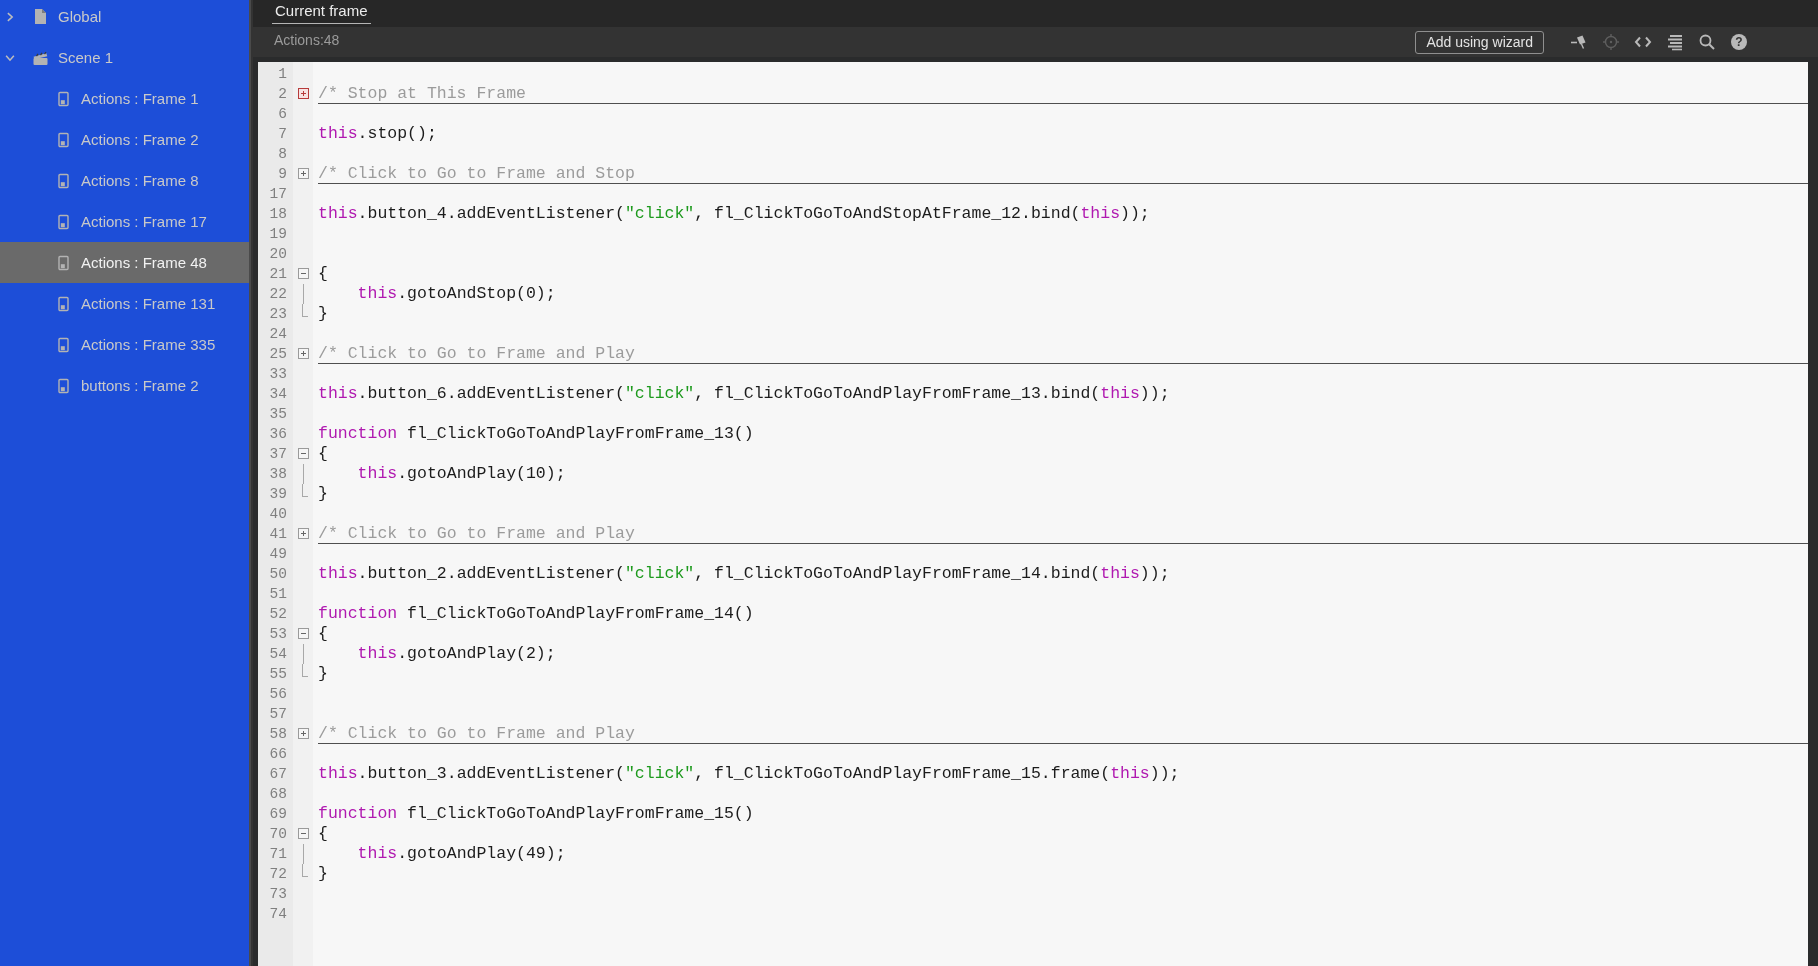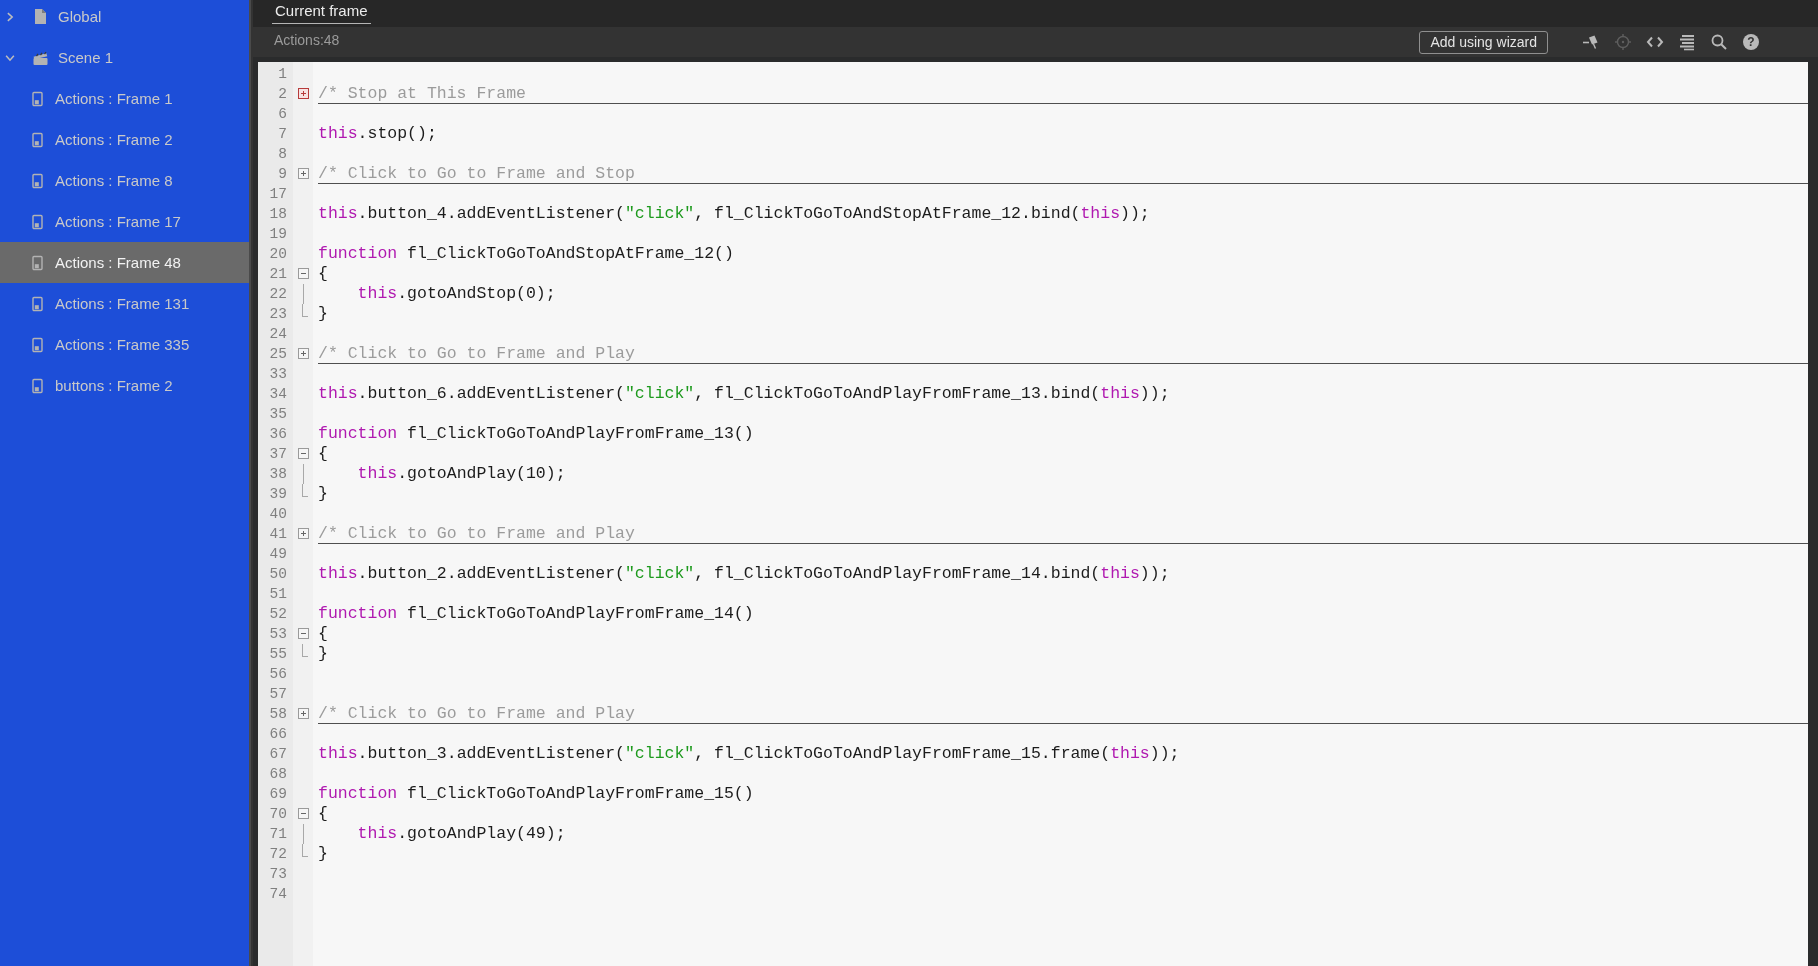--- a/index.html
+++ b/index.html
@@ -7,30 +7,30 @@
 
   
   .sidebar{position:absolute;left:0;top:0;width:251px;height:966px;background:#1d4ed8;
     border-right:2px solid #4a4a4a;box-sizing:border-box;}
   .tree{margin-top:-4px;}
   .srow{height:41px;display:flex;align-items:center;color:#c9c9c9;font-size:15px;cursor:default;}
   .srow.sel{background:#6a6a6a;color:#f2f2f2;align-items:center;}
   .srow .chev{width:14px;margin-left:4px;margin-right:12px;flex:none;display:flex;align-items:center;}
   .srow .sicon{width:20px;flex:none;display:flex;align-items:center;justify-content:center;}
   .srow .slabel{margin-left:8px;white-space:nowrap;}
-  .srow.lvl1{padding-left:27px;}
+  .srow.lvl1{padding-left:53px;}
 
   
   .panel{position:absolute;left:253px;top:0;right:0;bottom:0;background:#333;}
   .tabrow{position:absolute;left:0;top:0;right:0;height:27px;background:#272727;}
   .tab{position:absolute;left:19px;top:1px;color:#ececec;font-size:15px;padding:1px 3px 4px 3px;
     border-bottom:1px solid #b5b5b5;}
   .toolbar{position:absolute;left:0;top:27px;right:0;height:30px;background:#333;}
   .ctx{position:absolute;left:21px;top:5px;color:#9b9b9b;font-size:14px;}
-  .tbright{position:absolute;right:58px;top:0;height:30px;display:flex;align-items:center;gap:30px;}
+  .tbright{position:absolute;right:70px;top:0;height:30px;display:flex;align-items:center;gap:22px;}
   .wizard{background:transparent;border:1px solid #8f8f8f;border-radius:3px;color:#e4e4e4;
     font-size:14px;font-family:"Liberation Sans",sans-serif;padding:2px 10px 3px 10px;margin-right:4px;}
   .tbi{width:18px;height:18px;display:flex;align-items:center;justify-content:center;}
 
   
   .editor{position:absolute;left:0;top:57px;right:0;bottom:0;background:#2a2b2c;}
   .codewrap{position:absolute;left:5px;top:5px;right:10px;bottom:0;overflow:hidden;
     background:linear-gradient(to right,#eaeaea 0,#eaeaea 35px,#f1f1f1 35px,
       #f1f1f1 55px,#f7f7f7 55px);}
   .rows{padding-top:2px;}
@@ -271,21 +271,21 @@
             <span class="cc"><span class="segs"><span class="k">this</span><span class="d">.button_4.addEventListener(</span><span class="s">"click"</span><span class="d">, fl_ClickToGoToAndStopAtFrame_12.bind(</span><span class="k">this</span><span class="d">));</span></span><span class="fillrest"></span></span>
           </div>
           <div class="crow">
             <span class="ln">19</span>
             <span class="fc"></span>
             <span class="cc"><span class="segs"></span><span class="fillrest"></span></span>
           </div>
           <div class="crow">
             <span class="ln">20</span>
             <span class="fc"></span>
-            <span class="cc"><span class="segs"><span class="k">function</span><span class="d"> fl_ClickToGoToAndStopAtFrame_12()</span></span><span class="fillrest"></span></span>
+            <span class="cc"><span class="fillrest"></span></span>
           </div>
           <div class="crow">
             <span class="ln">21</span>
             <span class="fc">
               <span class="fbox minus"></span>
             </span>
             <span class="cc"><span class="segs"><span class="d">{</span></span><span class="fillrest"></span></span>
           </div>
           <div class="crow">
             <span class="ln">22</span>
@@ -385,20 +385,27 @@
             <span class="ln">52</span>
             <span class="fc"></span>
             <span class="cc"><span class="segs"><span class="k">function</span><span class="d"> fl_ClickToGoToAndPlayFromFrame_14()</span></span><span class="fillrest"></span></span>
           </div>
           <div class="crow">
             <span class="ln">53</span>
             <span class="fc">
               <span class="fbox minus"></span>
             </span>
             <span class="cc"><span class="segs"><span class="d">{</span></span><span class="fillrest"></span></span>
+          </div>
+          <div class="crow">
+            <span class="ln">54</span>
+            <span class="fc">
+              <span class="fpipe"></span>
+            </span>
+            <span class="cc"><span class="segs"><span class="d">    </span><span class="k">this</span><span class="d">.gotoAndPlay(2);</span></span><span class="fillrest"></span></span>
           </div>
           <div class="crow">
             <span class="ln">55</span>
             <span class="fc">
               <span class="fend"></span>
             </span>
             <span class="cc"><span class="segs"><span class="d">}</span></span><span class="fillrest"></span></span>
           </div>
           <div class="crow">
             <span class="ln">56</span>

